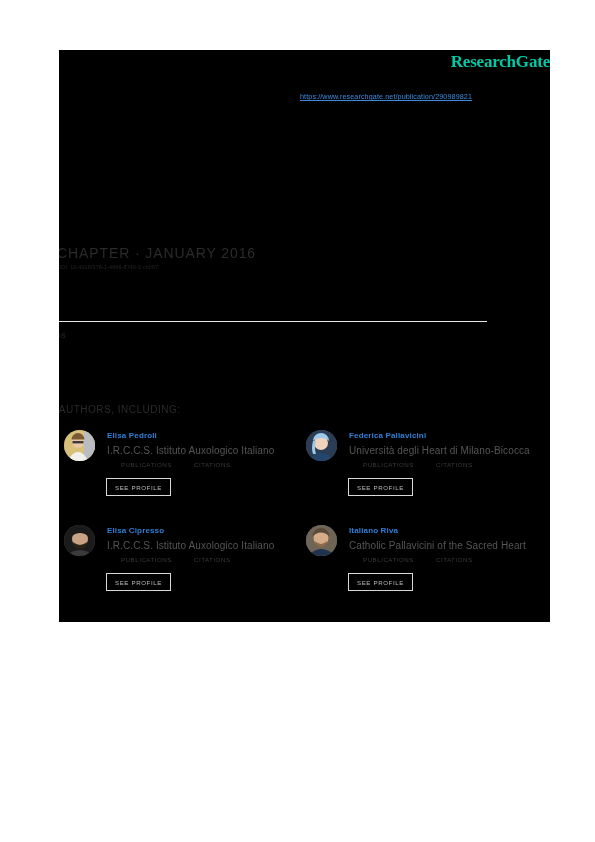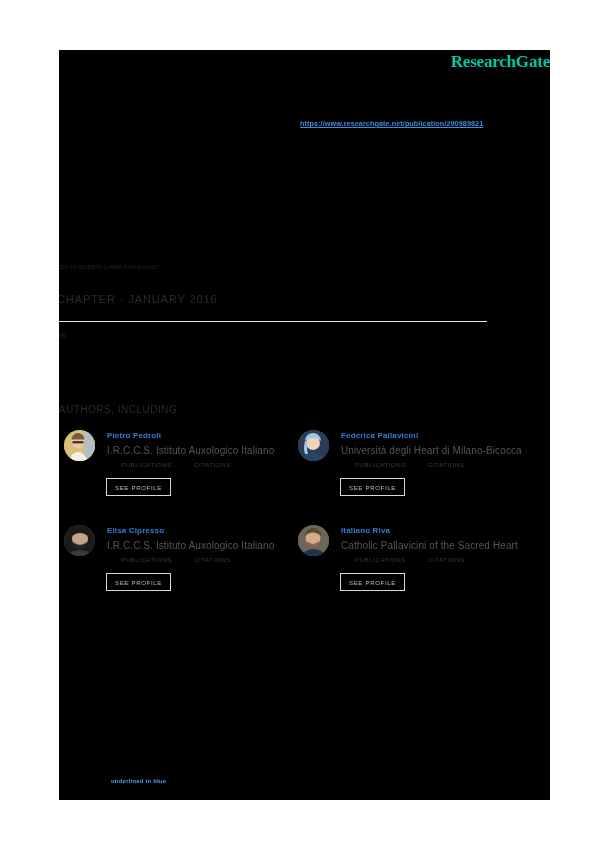--- a/index.html
+++ b/index.html
@@ -18,21 +18,21 @@
     height: 842px;
     background: #ffffff;
   }
 
   
   #doc-sheet {
     position: absolute;
     left: 59px;
     top: 50px;
     width: 491px;
-    height: 750px;
+    height: 572px;
     background: #000000;
     overflow: hidden;
   }
 
   
   #rg-logo {
     position: absolute;
     right: 0px;
     top: 2px;
     font-family: "Liberation Serif", serif;
@@ -40,38 +40,36 @@
     font-weight: bold;
     color: #00c9a7;
     letter-spacing: -0.2px;
     white-space: nowrap;
   }
 
   
   #source-url {
     position: absolute;
     left: 241px;
-    top: 69px;
+    top: 42px;
     font-size: 7.2px;
     color: #3d8ce0;
     white-space: nowrap;
     letter-spacing: 0.1px;
-    font-weight: bold;
   }
 
   
   #chapter-type {
     position: absolute;
     left: -2px;
     top: 195px;
-    font-size: 11px;
+    font-size: 14px;
     color: #2b2b2b;
     letter-spacing: 0.9px;
     white-space: nowrap;
-    margin-top: 48px;
   }
   #chapter-doi {
     position: absolute;
     left: -2px;
     top: 214px;
     font-size: 5.4px;
     color: #262626;
     letter-spacing: 0.15px;
     white-space: nowrap;
   }
@@ -117,21 +115,21 @@
     position: relative;
     height: 95px;
   }
   .author-card {
     position: absolute;
     top: 0;
     width: 230px;
     height: 92px;
   }
   .author-card.col-left  { left: 2px;   }
-  .author-card.col-right { left: 236px; }
+  .author-card.col-right { left: 244px; }
 
   .avatar {
     position: absolute;
     left: 3px;
     top: 2px;
     width: 31px;
     height: 31px;
     border-radius: 50%;
     overflow: hidden;
     background: #5a5a5a;
@@ -228,21 +226,21 @@
           <div class="avatar">
             <svg width="31" height="31" viewBox="0 0 31 31">
               <rect width="31" height="31" fill="#d9c07a"></rect>
               <rect x="20" y="0" width="11" height="31" fill="#b9bcc0"></rect>
               <circle cx="14" cy="12" r="6" fill="#e9c9a8"></circle>
               <path d="M14 3 a6.5 6.5 0 0 1 6.5 6.5 l-13 0 A6.5 6.5 0 0 1 14 3 z" fill="#7a5a34"></path>
               <rect x="8.5" y="11" width="11" height="2.4" fill="#3a3a3a"></rect>
               <path d="M4 31 q4-9 10-9 q6 0 10 9 z" fill="#f2f0ec"></path>
             </svg>
           </div>
-          <div class="author-name">Pietro Pedroli</div>
+          <div class="author-name">Elisa Pedroli</div>
           <div class="author-affil">I.R.C.C.S. Istituto Auxologico Italiano</div>
           <div class="author-stats">
             <span class="stat-pubs">PUBLICATIONS</span><span>CITATIONS</span>
           </div>
           <button class="see-profile-btn">SEE PROFILE</button>
         </div>
 
         <div class="author-card col-right">
           <div class="avatar">
             <svg width="31" height="31" viewBox="0 0 31 31">

